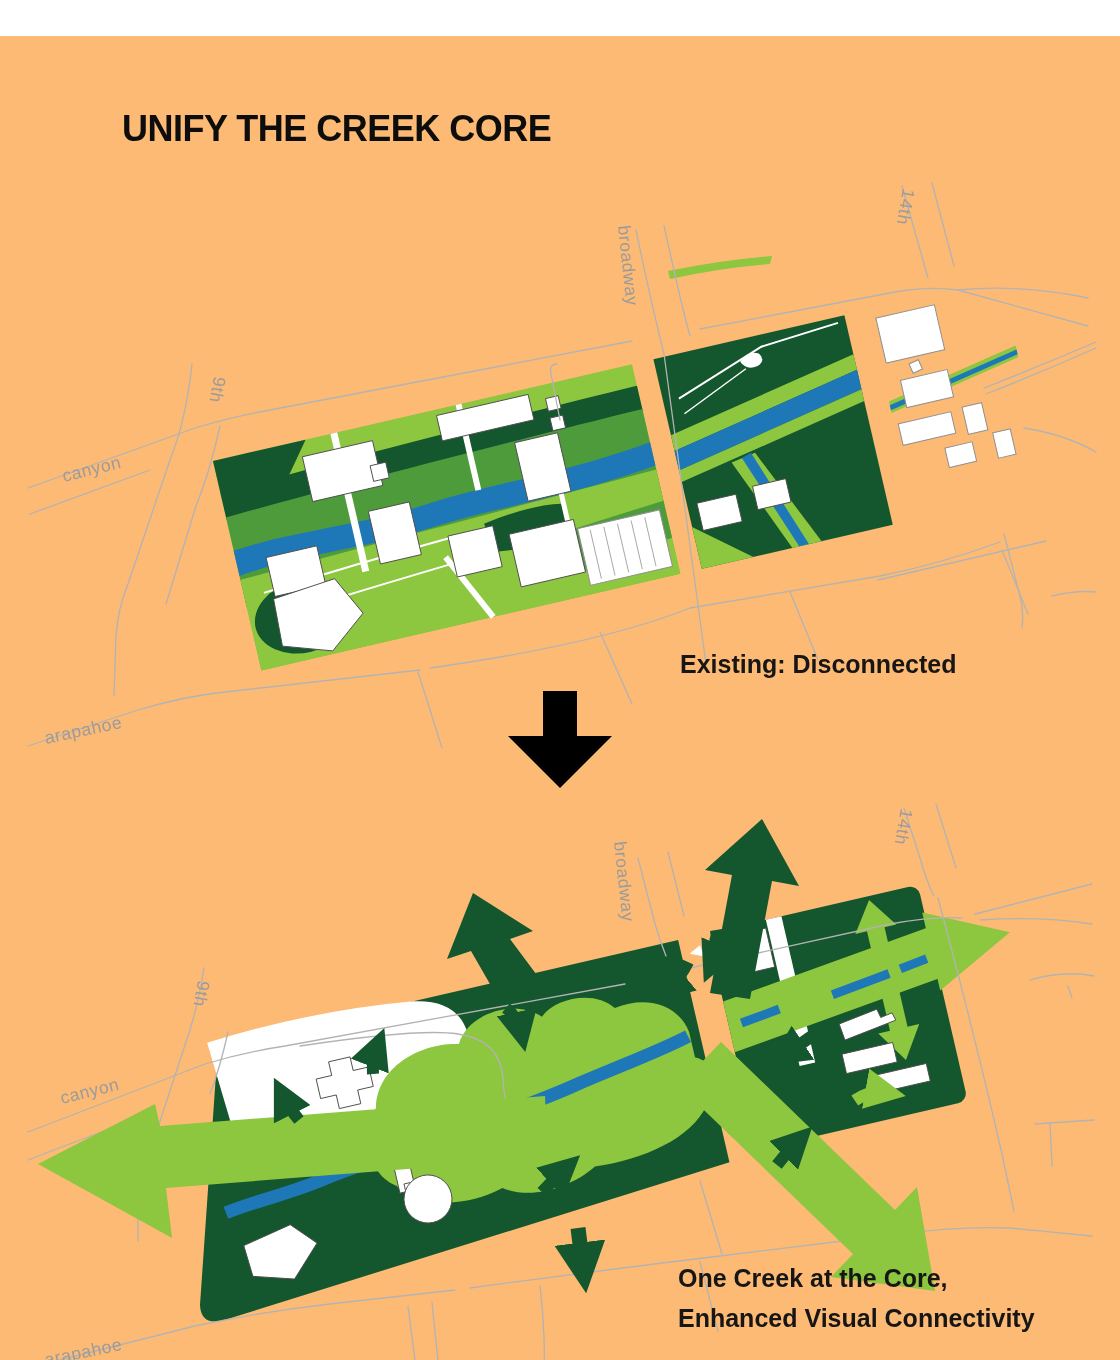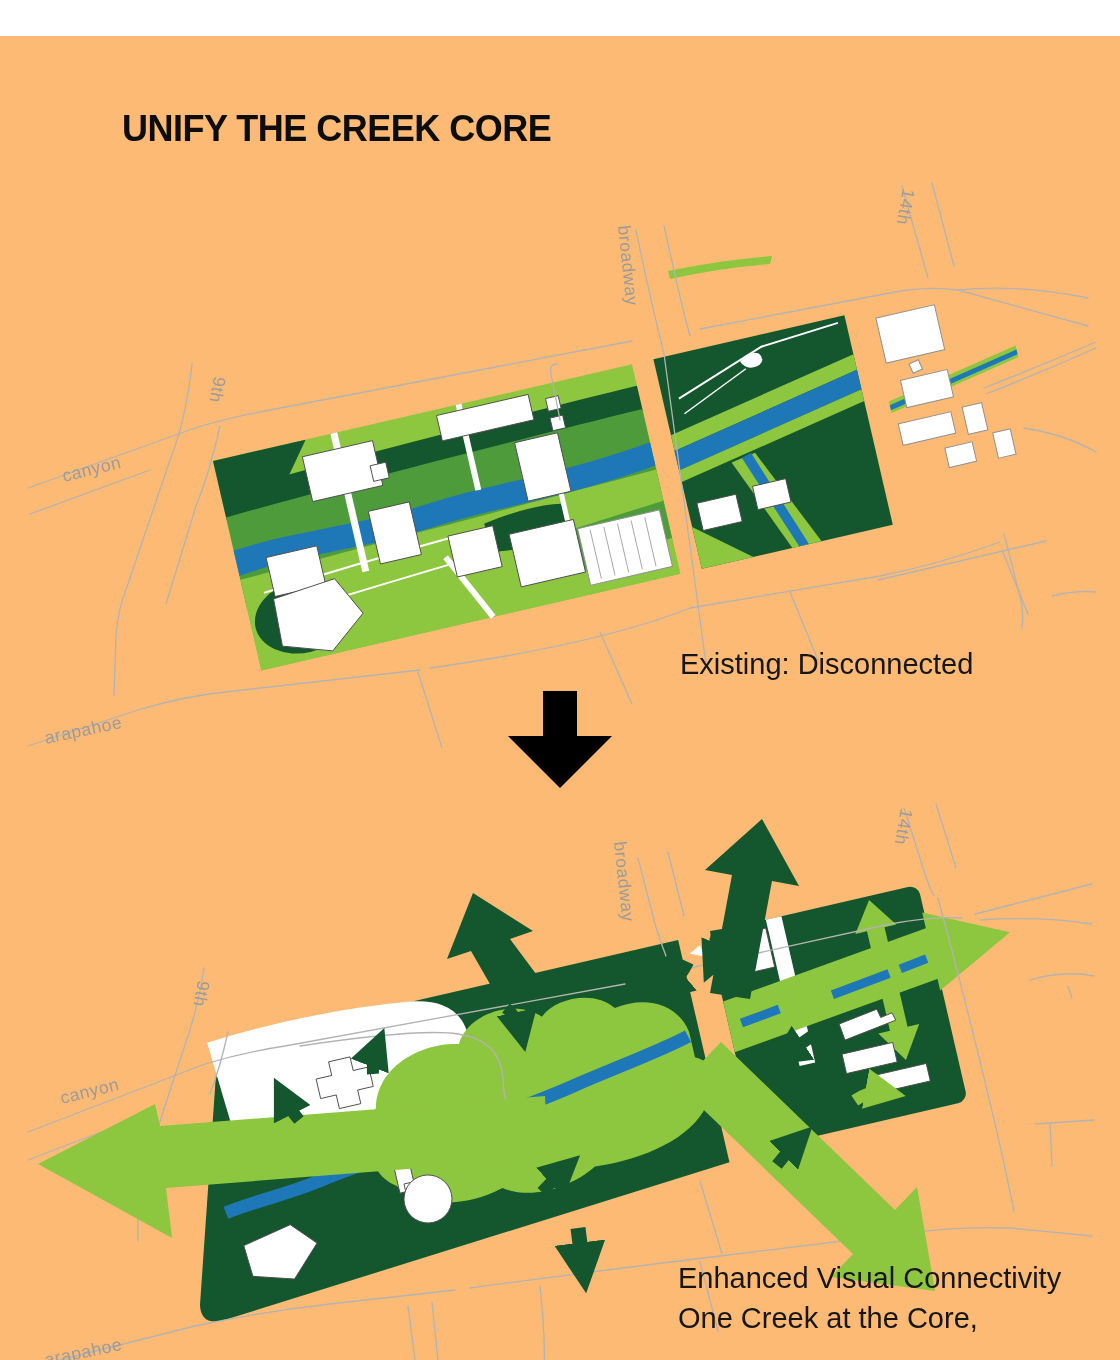--- a/index.html
+++ b/index.html
@@ -1,20 +1,20 @@
 <!DOCTYPE html>
 <html><head>
 <meta charset="utf-8">
 <style>
   html,body{margin:0;padding:0;background:#fff;}
   .canvas{position:relative;width:1120px;height:1360px;background:#fdba74;overflow:hidden;
           font-family:"Liberation Sans",sans-serif;margin-top:36px;}
   .page-title{position:absolute;left:122px;top:72px;margin:0;font-size:36px;font-weight:bold;
               letter-spacing:-0.5px;color:#0d0d0d;font-stretch:condensed;}
-  .caption{position:absolute;font-size:29px;font-weight:normal;color:#161616;line-height:40px;}
+  .caption{position:absolute;font-size:25px;font-weight:bold;color:#161616;line-height:40px;}
   #cap-existing{left:680px;top:608px;}
   #cap-proposed{left:678px;top:1222px;}
   svg.scene{position:absolute;left:0;top:0;}
   .road{fill:none;stroke:#b3b3b3;stroke-width:1.3;stroke-linecap:round;}
   .lbl{fill:#9b9b9b;font-size:17.5px;letter-spacing:0.6px;}
   .bld{fill:#ffffff;stroke:#4d4d4d;stroke-width:0.9;}
   .bldo{fill:#ffffff;stroke:#8f8f8f;stroke-width:1;}
   .lg{fill:#8DC63F;} .mg{fill:#4E9B3C;} .dg{fill:#14562D;} .bl{fill:#1E78B8;}
   .wpath{stroke:#ffffff;fill:none;}
   .darrow{fill:none;stroke:#14562D;stroke-width:12;}
@@ -238,17 +238,17 @@
         <text class="lbl" transform="translate(614,806) rotate(84)">broadway</text>
         <text class="lbl" transform="translate(901,772) rotate(100)">14th</text>
       </g>
     </g>
   </svg>
 
   <div class="caption" id="cap-existing">
     <div>Existing: Disconnected</div>
   </div>
   <div class="caption" id="cap-proposed">
+    <div>One Creek at the Core,</div>
     <div>Enhanced Visual Connectivity</div>
-    <div>One Creek at the Core,</div>
   </div>
 
 </div>
 
 </body></html>

